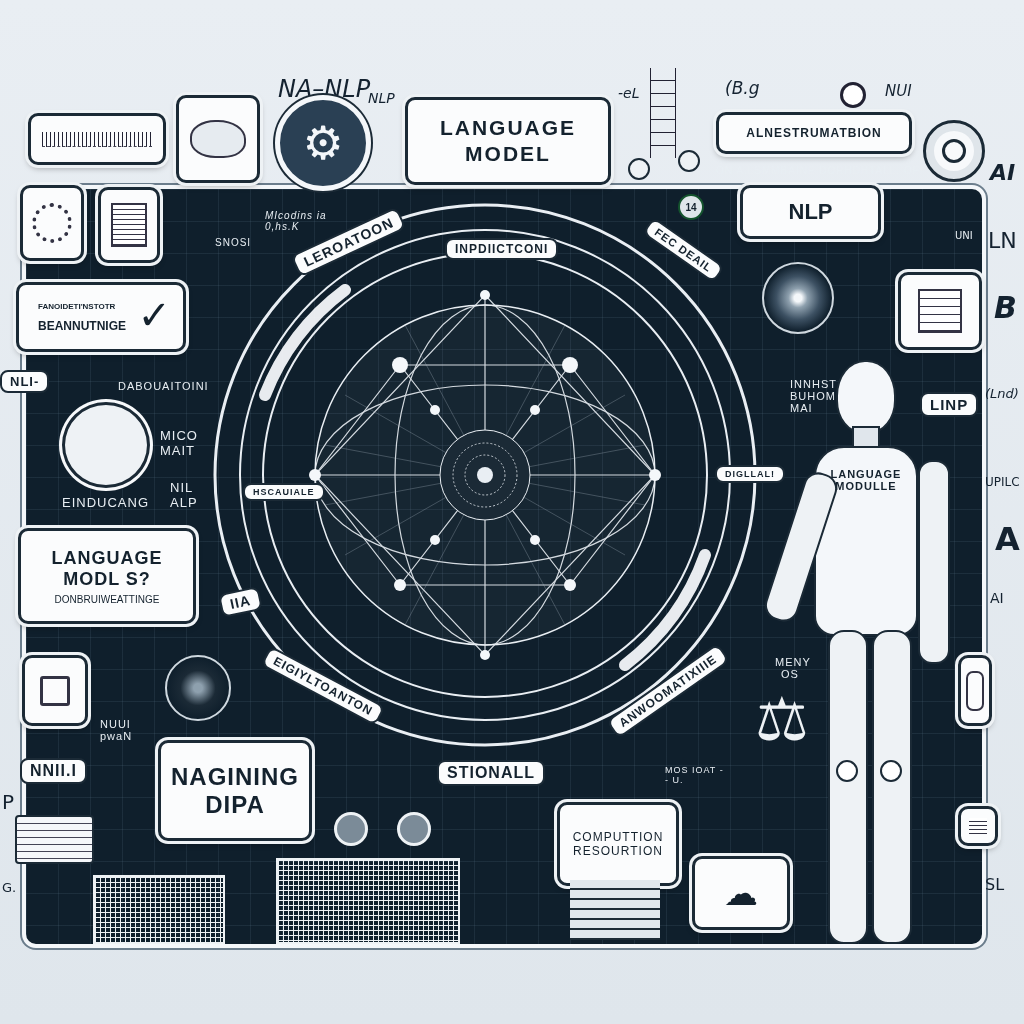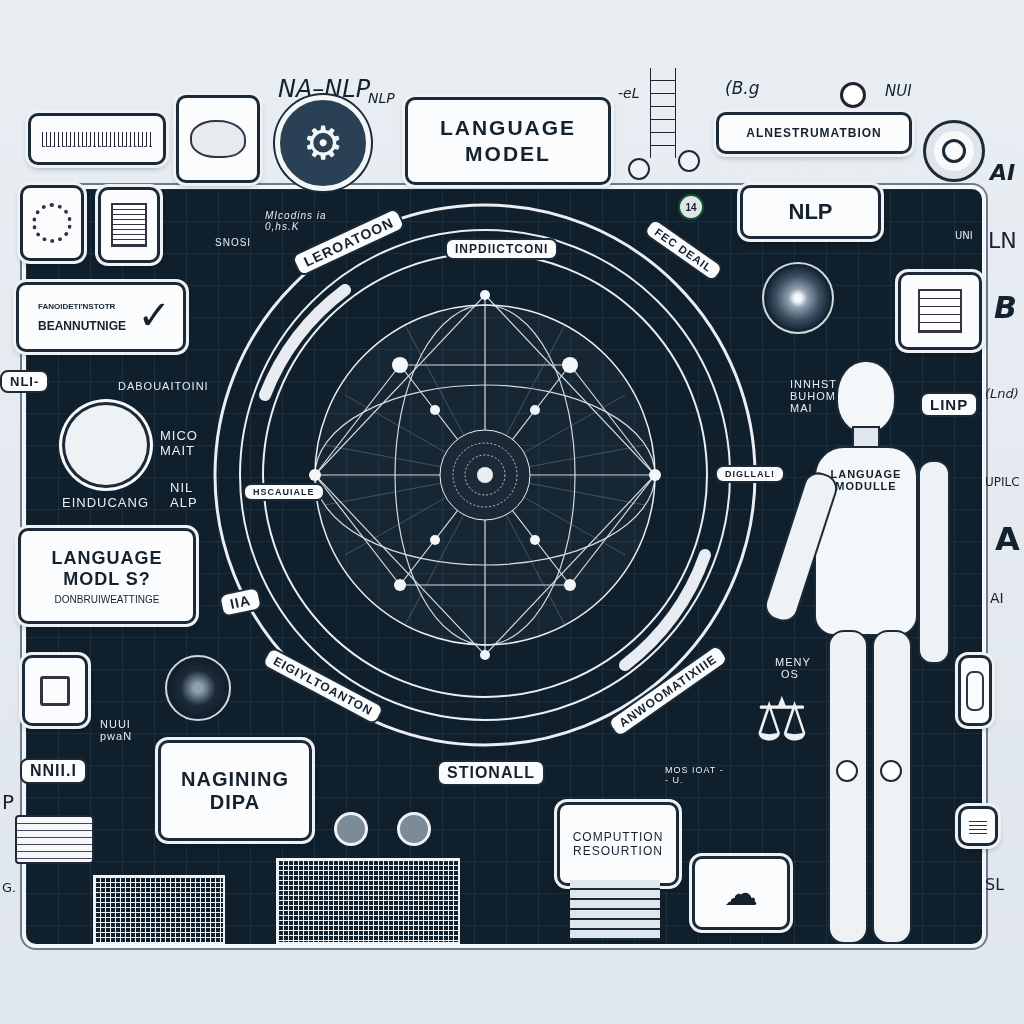--- a/index.html
+++ b/index.html
@@ -85,21 +85,21 @@
 </div>
 
 <div class="card" style="left:22px;top:655px;width:60px;height:65px;">
   <div style="width:24px;height:24px;border:3px solid #334;border-radius:3px;"></div>
 </div>
 <div class="pill" style="left:20px;top:758px;">NNII.I</div>
 <div class="lbl" style="left:100px;top:718px;width:40px;white-space:normal;">NUUI pwaN</div>
 <div style="position:absolute;left:15px;top:815px;width:75px;height:45px;background:repeating-linear-gradient(180deg,#f5f7fa 0 6px,#445 6px 7px);border:2px solid #1b2a36;border-radius:4px;"></div>
 <div style="position:absolute;left:165px;top:655px;width:62px;height:62px;border-radius:50%;border:2px solid #cfd8df;background:radial-gradient(circle,#8ea0ae 0 10%,#1b2a36 40%,#0f1f2c 70%);"></div>
 
-<div class="card" style="left:158px;top:740px;width:148px;height:95px;font-size:20px;letter-spacing:1px;">
+<div class="card" style="left:158px;top:740px;width:148px;height:95px;font-size:24px;letter-spacing:1px;">
   <div>NAGINING</div>
   <div>DIPA</div>
 </div>
 <div class="pill" style="left:437px;top:760px;">STIONALL</div>
 <div style="position:absolute;left:334px;top:812px;width:28px;height:28px;border-radius:50%;background:#7b8b98;border:3px solid #eef2f5;"></div>
 <div style="position:absolute;left:397px;top:812px;width:28px;height:28px;border-radius:50%;background:#7b8b98;border:3px solid #eef2f5;"></div>
 <div style="position:absolute;left:93px;top:875px;width:128px;height:65px;background:repeating-linear-gradient(90deg,#eef2f5 0 1px,transparent 1px 5px),repeating-linear-gradient(180deg,#eef2f5 0 1px,transparent 1px 5px);border:2px solid #eef2f5;"></div>
 <div style="position:absolute;left:276px;top:858px;width:180px;height:82px;background:repeating-linear-gradient(90deg,#eef2f5 0 1px,transparent 1px 5px),repeating-linear-gradient(180deg,#eef2f5 0 1px,transparent 1px 5px);border:2px solid #eef2f5;"></div>
 <div class="card" style="left:557px;top:802px;width:116px;height:78px;font-size:12px;font-weight:normal;letter-spacing:1px;">
   <div>COMPUTTION</div>

